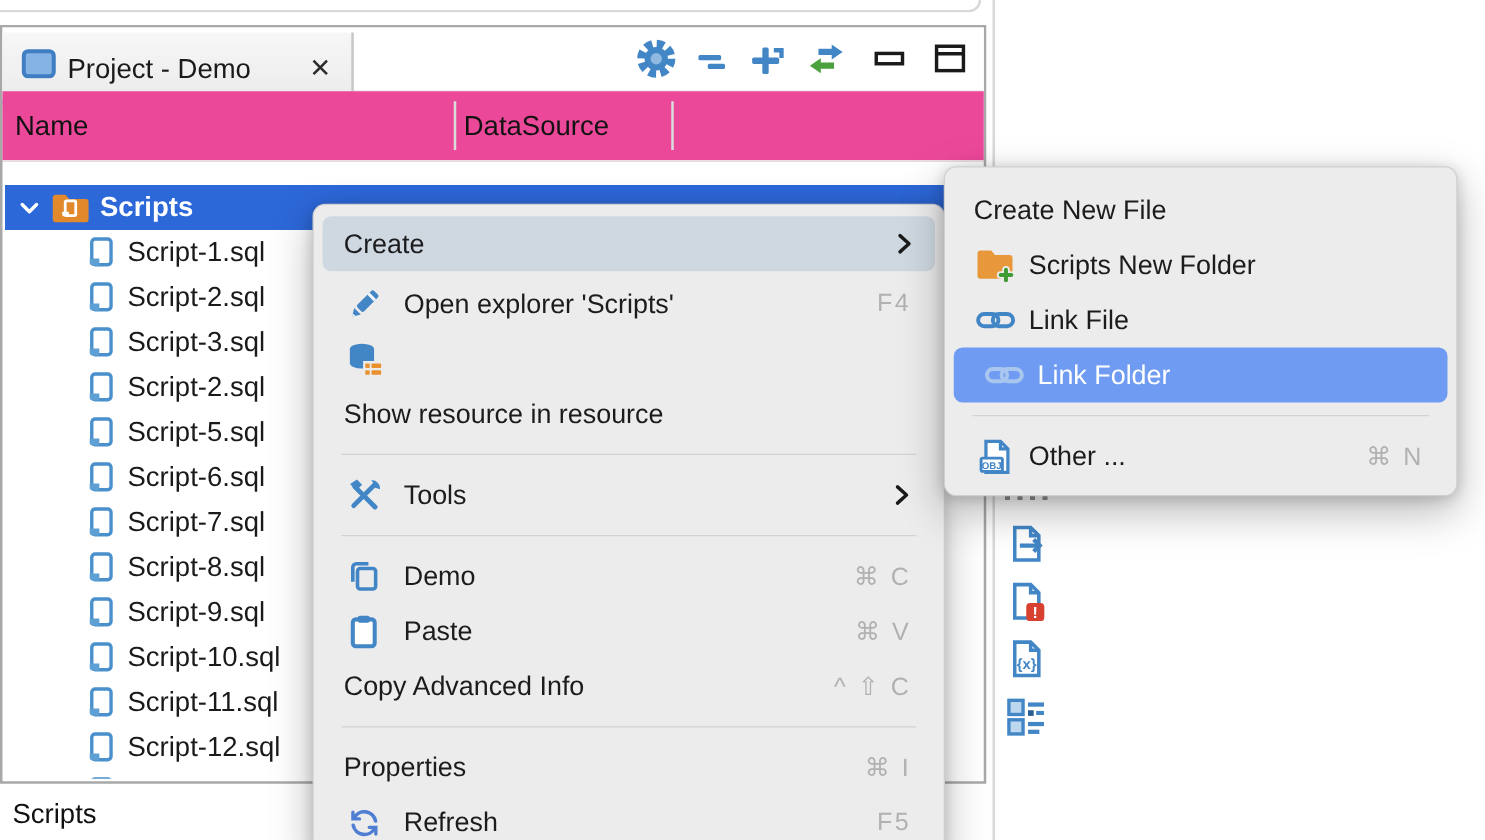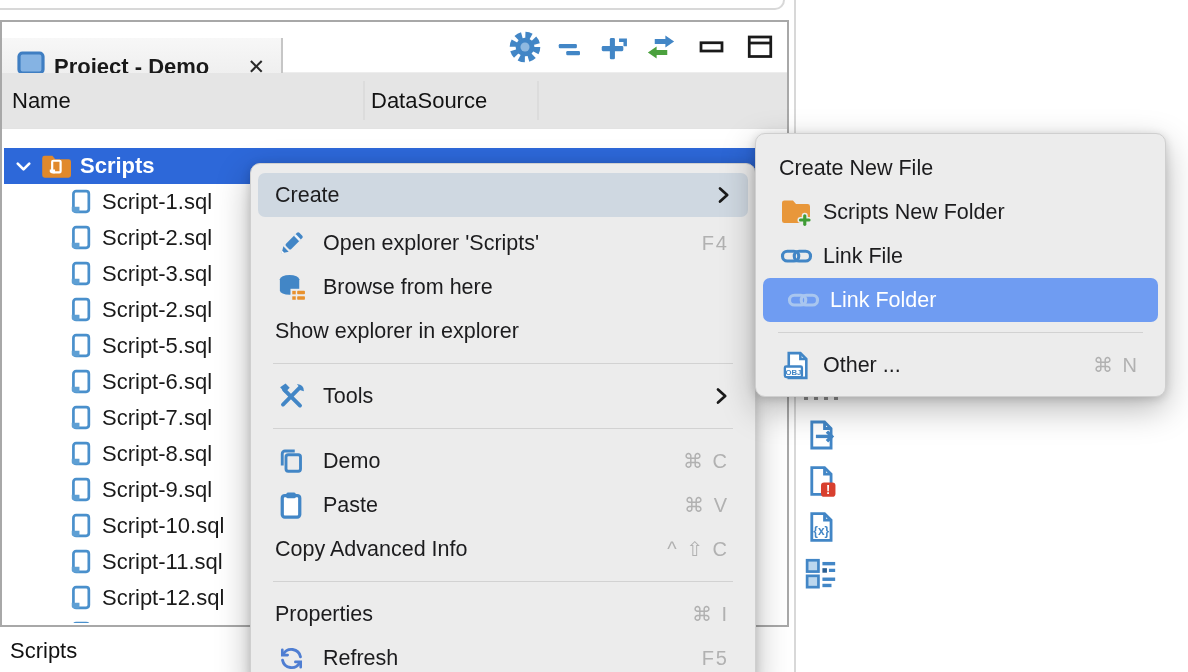--- a/index.html
+++ b/index.html
@@ -8,31 +8,31 @@
   #stage{position:absolute;inset:0;}
 
   .topstrip{position:absolute;left:0;top:0;width:785px;height:10px;background:#fff;
     border-bottom:2px solid #d8d8d8;border-right:2px solid #d8d8d8;border-bottom-right-radius:10px;box-sizing:border-box;}
   .vdivider{position:absolute;left:794px;top:0;width:2px;height:672px;background:#d8d8d8;}
 
   .panel{position:absolute;left:0;top:20px;width:789px;height:607px;box-sizing:border-box;
     border:2px solid var(--border_gray);background:#fff;}
 
   .tabbar{position:relative;height:50px;background:#fff;border-bottom:1px solid #ededed;}
-  .tab{position:absolute;left:0;top:16px;width:281px;height:58px;box-sizing:border-box;
-    background:linear-gradient(#f7f7f7,#eaeaea);border-right:2px solid #c6c6c6;font-weight:bold;}
+  .tab{position:absolute;left:0;top:4px;width:281px;height:58px;box-sizing:border-box;
+    background:linear-gradient(#f7f7f7,#eaeaea);border-right:2px solid #c6c6c6;}
   .tab-accent{position:absolute;left:0;bottom:0;width:100%;height:4px;background:var(--tab_accent);}
   .tab-icon{position:absolute;left:15px;top:13px;line-height:0;}
   .tab-title{position:absolute;left:52px;top:50%;transform:translateY(-50%);font-size:22px;color:#1a1a1a;white-space:nowrap;}
   .tab-close{position:absolute;right:16px;top:50%;transform:translateY(-50%);font-size:21px;color:#2a2a2a;cursor:default;}
   .viewtoolbar{position:absolute;right:12px;top:0;height:50px;display:flex;align-items:center;gap:13px;}
   .tbtn{line-height:0;display:inline-flex;}
   .tbtn.winctl{margin-left:5px;}
 
-  .hdr{position:relative;height:56px;border-bottom:1px solid #e3e3e3;box-sizing:border-box;background:#e5e5e5;text-decoration:underline;}
+  .hdr{position:relative;height:56px;border-bottom:1px solid #e3e3e3;box-sizing:border-box;background:#ec4899;text-decoration:underline;}
   .h-label{position:absolute;top:50%;transform:translateY(-50%);font-size:22px;color:#121212;white-space:nowrap;}
   .h-name{left:10px;} .h-ds{left:369px;}
   .h-sep{position:absolute;top:8px;bottom:8px;width:1.5px;background:#dcdcdc;}
   .s1{left:361px;} .s2{left:535px;}
 
   .tree{position:absolute;left:2px;right:2px;top:126px;bottom:2px;overflow:hidden;}
   .row{display:flex;align-items:center;height:36px;font-size:22px;color:#1a1a1a;white-space:nowrap;cursor:default;}
   .row.selected{background:var(--selection_blue);color:#fff;font-weight:600;}
   .row .chev{width:28px;margin-left:8px;line-height:0;flex:0 0 auto;}
   .row .ricon{margin-right:9px;line-height:0;flex:0 0 auto;}
@@ -320,24 +320,23 @@
             </g>
             <rect x="11.2" y="13" width="11" height="9.4" fill="#ececec"></rect>
             <g fill="#e8912e">
               <rect x="12.6" y="14.6" width="2.7" height="2.7"></rect>
               <rect x="16.4" y="14.6" width="6" height="2.7" rx="0.6"></rect>
               <rect x="12.6" y="18.8" width="2.7" height="2.7"></rect>
               <rect x="16.4" y="18.8" width="6" height="2.7" rx="0.6"></rect>
             </g>
           </svg>
         </span>
-        <span class="lbl">Browse from here</span>
-      </div>
-      <div class="mi">
-        <span class="lbl">Show explorer in explorer</span>
+      </div>
+      <div class="mi">
+        <span class="lbl">Show resource in resource</span>
       </div>
       <div class="msep"></div>
       <div class="mi">
         <span class="mic">
           <svg width="31" height="31" viewBox="0 0 24 24">
             <g stroke="#4286c6" stroke-width="3" stroke-linecap="round">
               <line x1="6.2" y1="6.6" x2="18.6" y2="19"></line>
               <line x1="18.4" y1="5.2" x2="5.4" y2="18.2"></line>
             </g>
             <path d="M3.2 4.8 l4.2 -2.8 3.2 3.2 -3.8 3.8 z" fill="#4286c6"></path>

